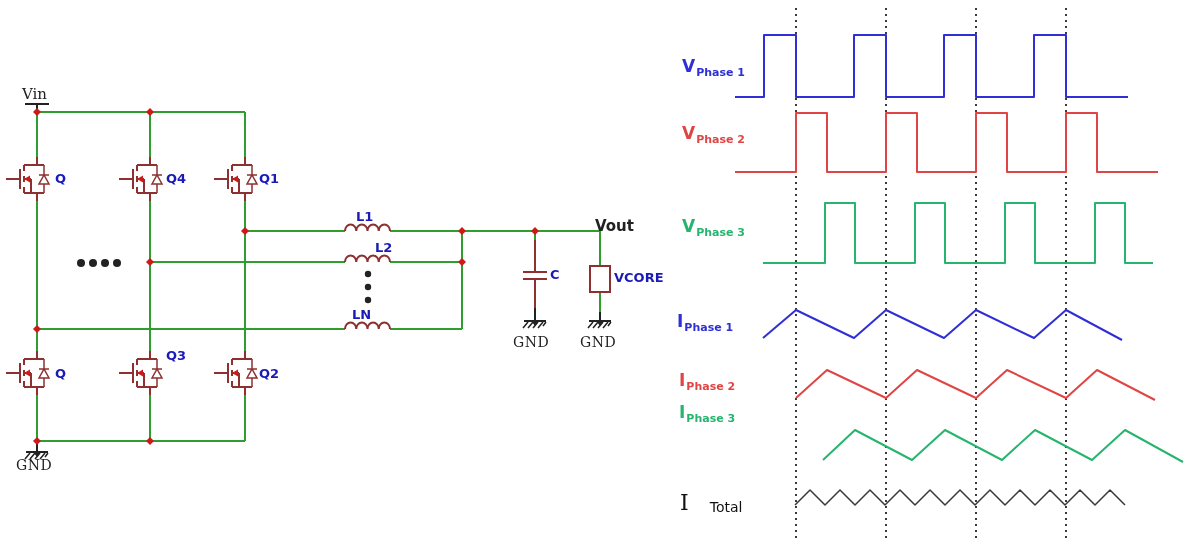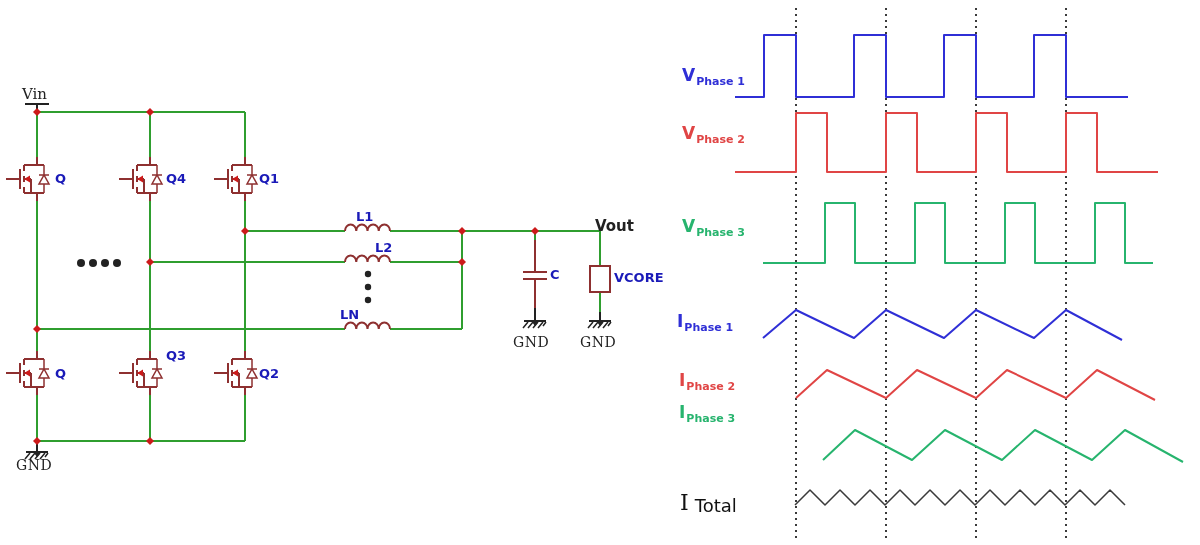--- a/index.html
+++ b/index.html
@@ -19,21 +19,21 @@
   .slabel{position:absolute;white-space:nowrap;}
   .lbl-blue{font:bold 13px "DejaVu Sans","Liberation Sans",sans-serif;color:var(--label-blue);}
   .lbl-serif{font:15px "DejaVu Serif","Liberation Serif",serif;color:var(--text-black);}
   .lbl-serif-sm{font:14px "DejaVu Serif","Liberation Serif",serif;color:var(--text-black);letter-spacing:.5px;}
   .lbl-vout{font:bold 15px "DejaVu Sans","Liberation Sans",sans-serif;color:var(--text-black);margin-top:8px;}
 
   
   .wave-label{position:absolute;white-space:nowrap;font:600 17px "DejaVu Sans","Liberation Sans",sans-serif;}
   .wl-sub{position:relative;top:4px;font-size:11px;font-weight:600;margin-left:1px;}
   .wl-main-big{font:400 22px "DejaVu Serif","Liberation Serif",serif;font-style:normal;}
-  .wl-sub-big{position:relative;top:2px;font-size:18px;font-weight:400;margin-left:6px;
+  .wl-sub-big{position:relative;top:2px;font-size:14px;font-weight:400;margin-left:21px;
               font-family:"DejaVu Sans","Liberation Sans",sans-serif;}
   .c-blue{color:var(--wave-blue);}
   .c-red{color:var(--wave-red);}
   .c-green{color:var(--wave-green);text-align:right;}
   .c-total{color:var(--total-label);}
 </style>
 </head>
 <body>
 
 <div class="canvas">
@@ -149,26 +149,26 @@
 
   <div class="slabel lbl-blue" style="left:55px;top:171px">Q</div>
   <div class="slabel lbl-blue" style="left:166px;top:171px">Q4</div>
   <div class="slabel lbl-blue" style="left:259px;top:171px">Q1</div>
   <div class="slabel lbl-blue" style="left:55px;top:366px">Q</div>
   <div class="slabel lbl-blue" style="left:166px;top:348px">Q3</div>
   <div class="slabel lbl-blue" style="left:259px;top:366px">Q2</div>
 
   <div class="slabel lbl-blue" style="left:356px;top:209px">L1</div>
   <div class="slabel lbl-blue" style="left:375px;top:240px">L2</div>
-  <div class="slabel lbl-blue" style="left:340px;top:307px">LN</div>
+  <div class="slabel lbl-blue" style="left:352px;top:307px">LN</div>
 
   <div class="slabel lbl-blue" style="left:550px;top:267px">C</div>
   <div class="slabel lbl-blue" style="left:614px;top:270px">VCORE</div>
 
-  <div class="wave-label c-blue" style="left:682px;top:65px"><span class="wl-main">V</span><span class="wl-sub">Phase 1</span></div>
+  <div class="wave-label c-blue" style="left:682px;top:56px"><span class="wl-main">V</span><span class="wl-sub">Phase 1</span></div>
   <div class="wave-label c-red" style="left:682px;top:123px"><span class="wl-main">V</span><span class="wl-sub">Phase 2</span></div>
   <div class="wave-label c-green" style="left:682px;top:216px"><span class="wl-main">V</span><span class="wl-sub">Phase 3</span></div>
   <div class="wave-label c-blue" style="left:677px;top:311px"><span class="wl-main">I</span><span class="wl-sub">Phase 1</span></div>
   <div class="wave-label c-red" style="left:679px;top:370px"><span class="wl-main">I</span><span class="wl-sub">Phase 2</span></div>
   <div class="wave-label c-green" style="left:679px;top:402px"><span class="wl-main">I</span><span class="wl-sub">Phase 3</span></div>
   <div class="wave-label c-total" style="left:680px;top:490px"><span class="wl-main-big">I</span><span class="wl-sub-big">Total</span></div>
 
 </div>
 
 </body></html>

